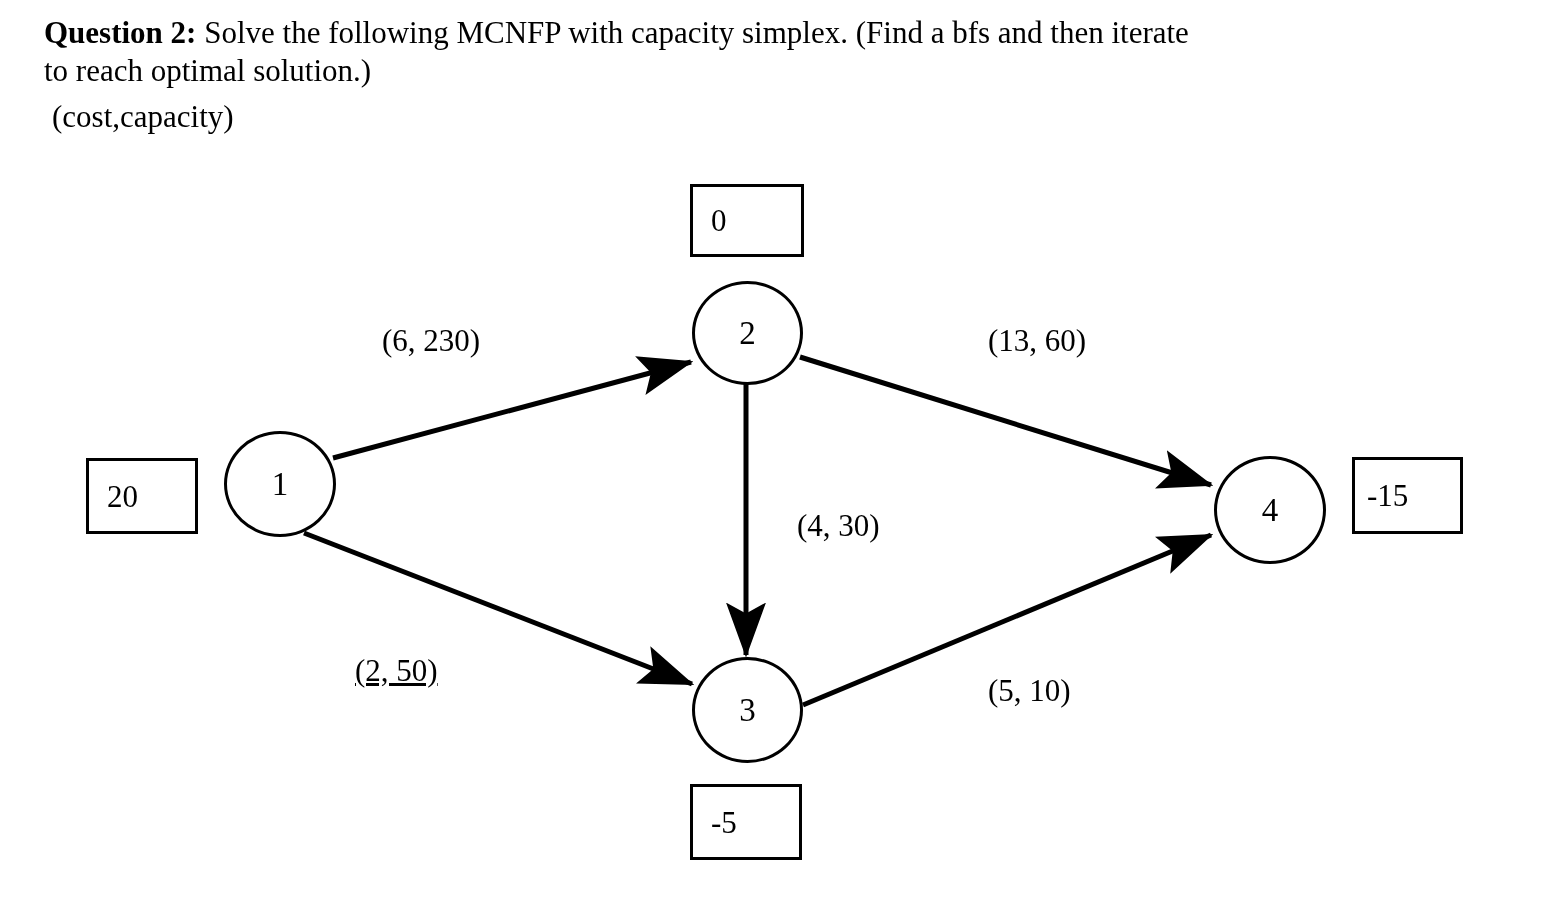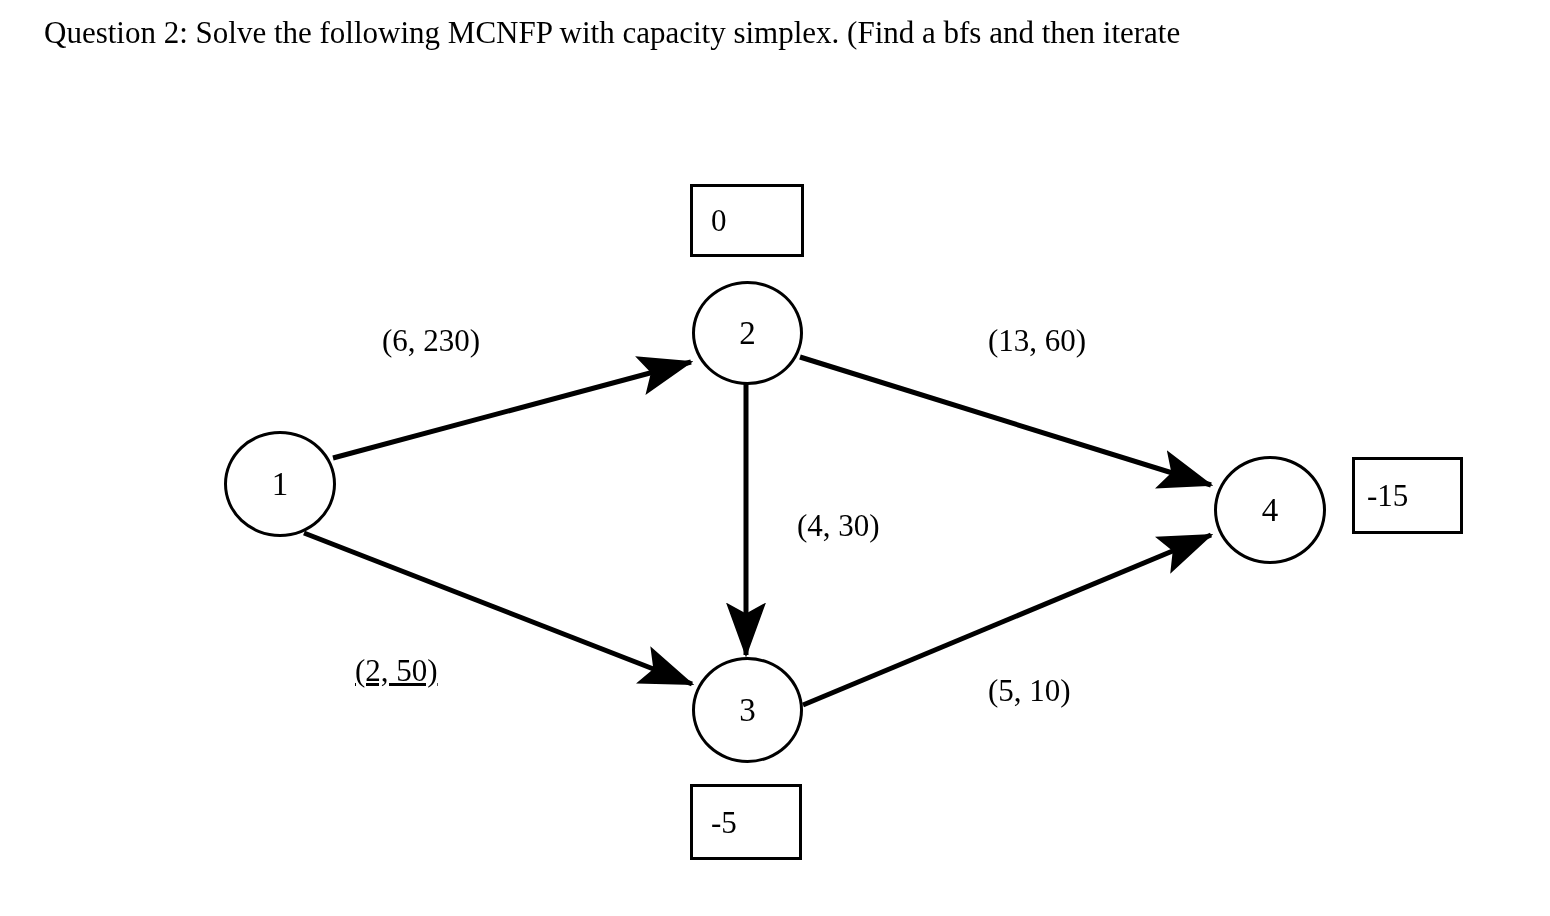--- a/index.html
+++ b/index.html
@@ -22,21 +22,21 @@
     left: 44px;
     top: 14px;
     width: 1470px;
   }
   .stmt-line {
     font-size: 31px;
     line-height: 38px;
     white-space: pre-wrap;
   }
   .stmt-line .q-label {
-    font-weight: normal;
+    font-weight: bold;
     margin-top: 40px;
   }
   #stmt-line-3 {
     margin-top: 8px;
     padding-left: 8px;
   }
 
   
   #network-diagram {
     position: absolute;
@@ -99,20 +99,22 @@
   #edge-label-2-4  { left: 988px;  top: 175px; }
   #edge-label-2-3  { left: 797px;  top: 325px; margin-top: 35px; }
   #edge-label-1-3  { left: 355px;  top: 505px; text-decoration: underline; }
   #edge-label-3-4  { left: 988px;  top: 525px; text-align: center; }
 </style>
 </head>
 <body>
 
 <div id="problem-statement">
   <div class="stmt-line"><span class="q-label">Question 2:</span><span> Solve the following MCNFP with capacity simplex. (Find a bfs and then iterate</span></div>
+  <div class="stmt-line">to reach optimal solution.)</div>
+  <div class="stmt-line" id="stmt-line-3">(cost,capacity)</div>
 </div>
 
 <div id="network-diagram">
 
   <svg id="diagram-svg" width="1550" height="766" viewBox="0 0 1550 766">
     <defs>
       <marker id="arrowhead" markerWidth="11" markerHeight="8" refX="10.5" refY="4" orient="auto" markerUnits="strokeWidth">
         <path d="M0,0 L11,4 L0,8 L2.2,4 z" fill="#000000"></path>
       </marker>
     </defs>
@@ -123,20 +125,23 @@
 
     <line x1="746" y1="232" x2="746" y2="505" stroke="#000000" stroke-width="5" marker-end="url(#arrowhead)"></line>
 
     <line x1="800" y1="207" x2="1211" y2="335" stroke="#000000" stroke-width="5" marker-end="url(#arrowhead)"></line>
 
     <line x1="803" y1="555" x2="1211" y2="385" stroke="#000000" stroke-width="5" marker-end="url(#arrowhead)"></line>
   </svg>
 
   <div class="supply-box" id="supply-box-node-2">
     <span>0</span>
+  </div>
+  <div class="supply-box" id="supply-box-node-1">
+    <span>20</span>
   </div>
   <div class="supply-box" id="supply-box-node-4">
     <span>-15</span>
   </div>
   <div class="supply-box" id="supply-box-node-3">
     <span>-5</span>
   </div>
 
   <div class="node" id="node-1">
     <span>1</span>

